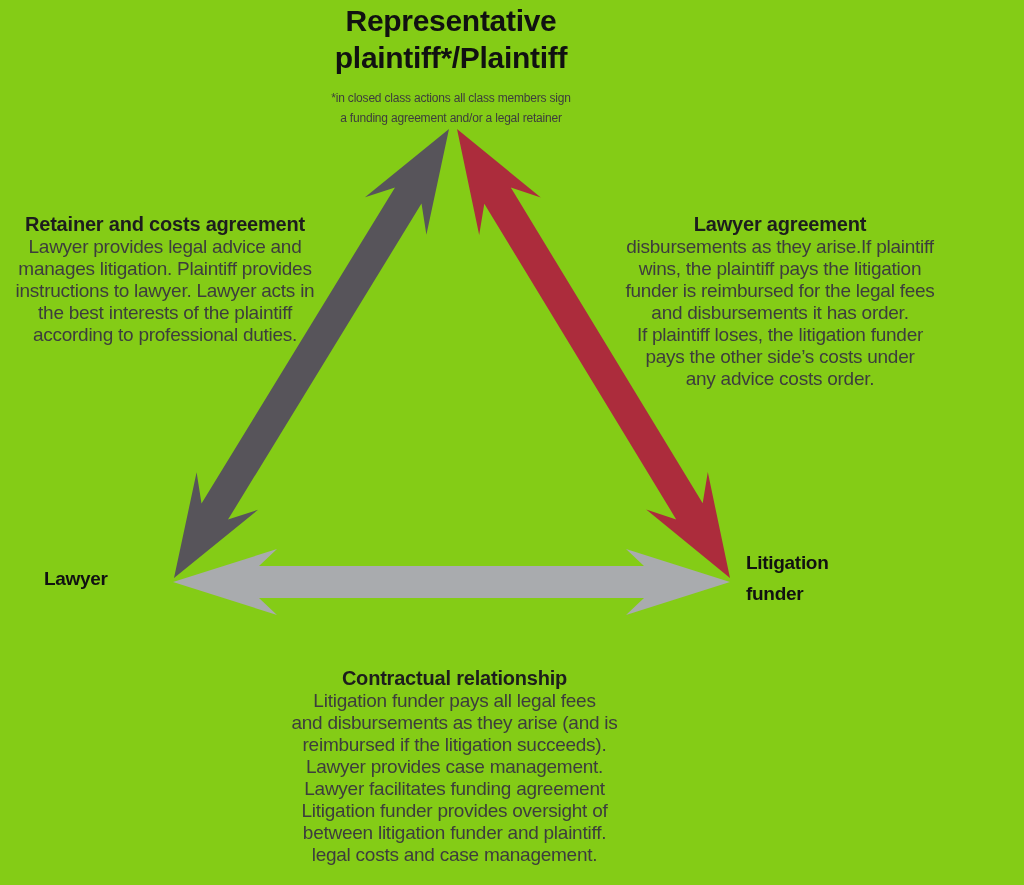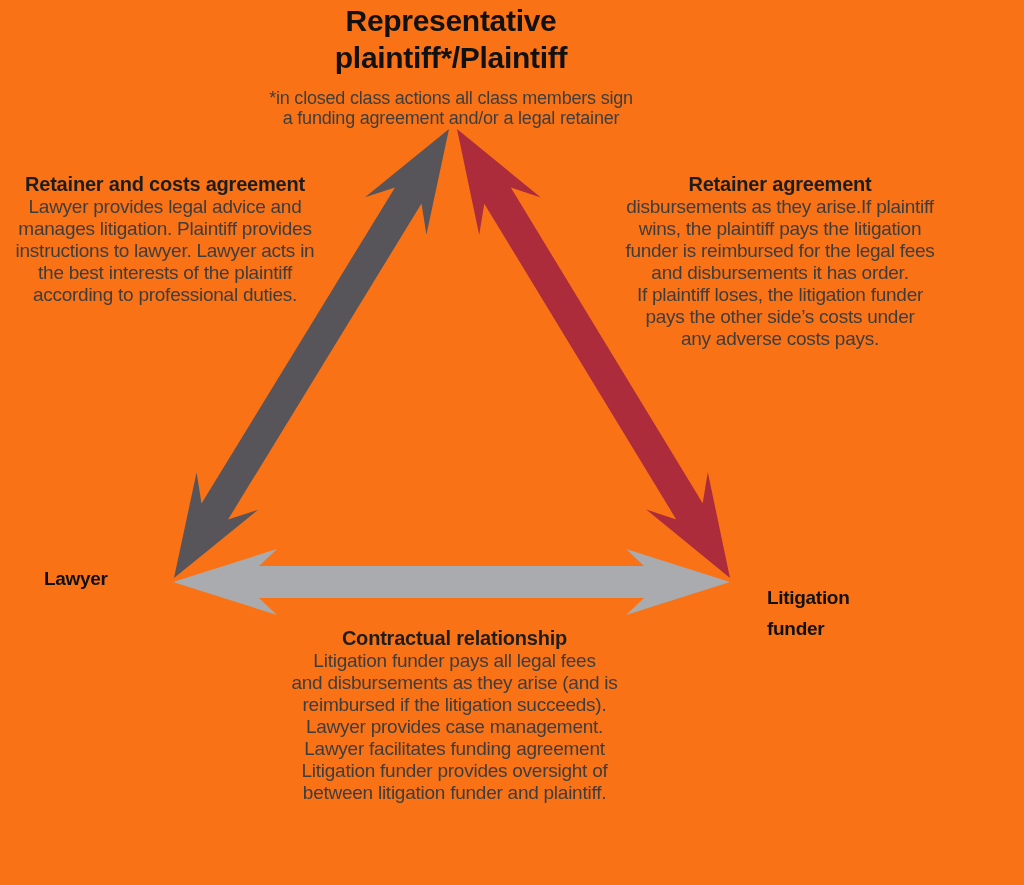--- a/index.html
+++ b/index.html
@@ -5,59 +5,59 @@
   html, body {
     margin: 0;
     padding: 0;
     background: #ffffff;
     font-family: "Liberation Sans", "DejaVu Sans", sans-serif;
   }
   #stage {
     position: relative;
     width: 1024px;
     height: 885px;
-    background: #f97316;
+    background: #84cc16;
     overflow: hidden;
   }
   #arrow-layer {
     position: absolute;
     left: 0; top: 0;
     width: 1024px; height: 885px;
   }
   .abs { position: absolute; }
   .center-text { text-align: center; }
   .tline { white-space: nowrap; }
 
   
   #plaintiff-title {
     left: 231px; top: 2px; width: 440px;
     font-size: 30px; font-weight: 700; color: #111111;
     line-height: 37px; letter-spacing: -0.3px;
   }
   #plaintiff-footnote {
     left: 231px; top: 88px; width: 440px;
-    font-size: 18px; color: #3d3d3d;
+    font-size: 12px; color: #3d3d3d;
     line-height: 20px; letter-spacing: -0.2px;
   }
 
   
   .rel-block { color: #3d3d3d; font-size: 19px; line-height: 22px; letter-spacing: -0.25px; }
-  .rel-heading { font-weight: 700; color: #1d1d1d; font-size: 20px; line-height: 24px; letter-spacing: -0.2px; }
+  .rel-heading { font-weight: 700; color: #1d1d1d; font-size: 20px; line-height: 24px; letter-spacing: -0.2px; margin-top: 40px; }
 
   #retainer-block { left: 2px;   top: 172px; width: 326px; }
   #funding-block  { left: 600px; top: 172px; width: 360px; }
   #contractual-block { left: 272px; top: 626px; width: 365px; }
 
   
   .corner-label {
     font-weight: 700; color: #111111;
     font-size: 19px; line-height: 31px; letter-spacing: -0.3px;
   }
   #lawyer-label { left: 44px; top: 563px; }
-  #funder-label { left: 767px; top: 547px; margin-top: 35px; }
+  #funder-label { left: 746px; top: 547px; }
 </style>
 </head>
 <body>
 
 <div id="stage">
 
   <svg id="arrow-layer" viewBox="0 0 1024 885" xmlns="http://www.w3.org/2000/svg">
     <polygon fill="#57545a" points="449.0,129.0 365.0,197.2 395.0,187.4 201.5,503.4 196.6,472.2 174.0,578.0 258.0,509.8 228.0,519.6 421.5,203.6 426.4,234.8"></polygon>
     <polygon fill="#a9abae" points="173.0,582.0 277.0,615.0 259.0,598.0 644.0,598.0 626.0,615.0 730.0,582.0 626.0,549.0 644.0,566.0 259.0,566.0 277.0,549.0"></polygon>
     <polygon fill="#ac2c3c" points="457.0,129.0 479.2,234.9 484.3,203.7 676.2,519.4 646.2,509.5 730.0,578.0 707.8,472.1 702.7,503.3 510.8,187.6 540.8,197.5"></polygon>
@@ -78,42 +78,43 @@
     <div>
         <div class="tline">Lawyer provides legal advice and</div>
         <div class="tline">manages litigation. Plaintiff provides</div>
         <div class="tline">instructions to lawyer. Lawyer acts in</div>
         <div class="tline">the best interests of the plaintiff</div>
         <div class="tline">according to professional duties.</div>
       </div>
   </div>
 
   <div id="funding-block" class="abs center-text rel-block">
-    <div class="rel-heading">Retainer agreement</div>
+    <div class="rel-heading">Lawyer agreement</div>
     <div>
         <div class="tline">disbursements as they arise.If plaintiff</div>
         <div class="tline">wins, the plaintiff pays the litigation</div>
         <div class="tline">funder is reimbursed for the legal fees</div>
         <div class="tline">and disbursements it has order.</div>
         <div class="tline">If plaintiff loses, the litigation funder</div>
         <div class="tline">pays the other side’s costs under</div>
-        <div class="tline">any adverse costs pays.</div>
+        <div class="tline">any advice costs order.</div>
       </div>
   </div>
 
   <div id="contractual-block" class="abs center-text rel-block">
     <div class="rel-heading">Contractual relationship</div>
     <div>
         <div class="tline">Litigation funder pays all legal fees</div>
         <div class="tline">and disbursements as they arise (and is</div>
         <div class="tline">reimbursed if the litigation succeeds).</div>
         <div class="tline">Lawyer provides case management.</div>
         <div class="tline">Lawyer facilitates funding agreement</div>
         <div class="tline">Litigation funder provides oversight of</div>
         <div class="tline">between litigation funder and plaintiff.</div>
+        <div class="tline">legal costs and case management.</div>
       </div>
   </div>
 
   <div id="lawyer-label" class="abs corner-label">Lawyer</div>
 
   <div id="funder-label" class="abs corner-label">
       <div class="tline">Litigation</div>
       <div class="tline">funder</div>
     </div>
 

